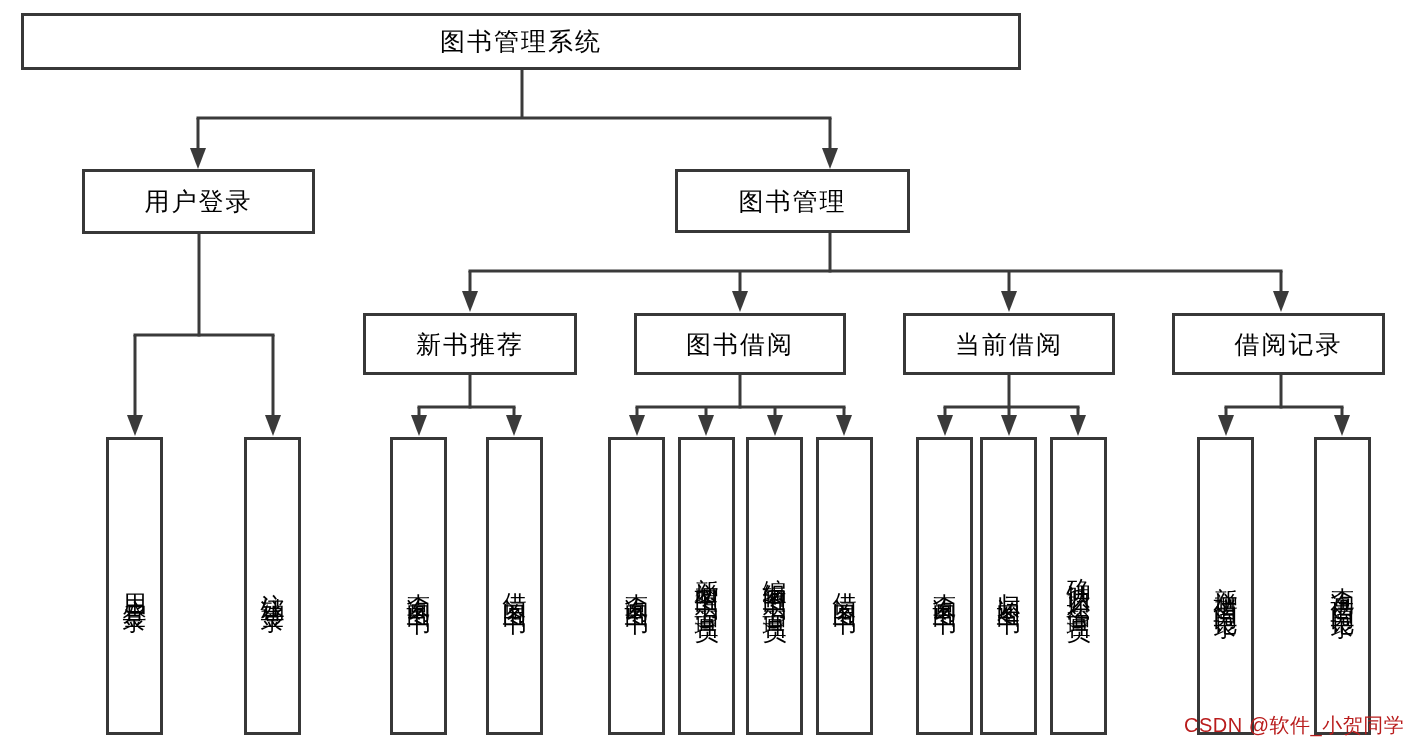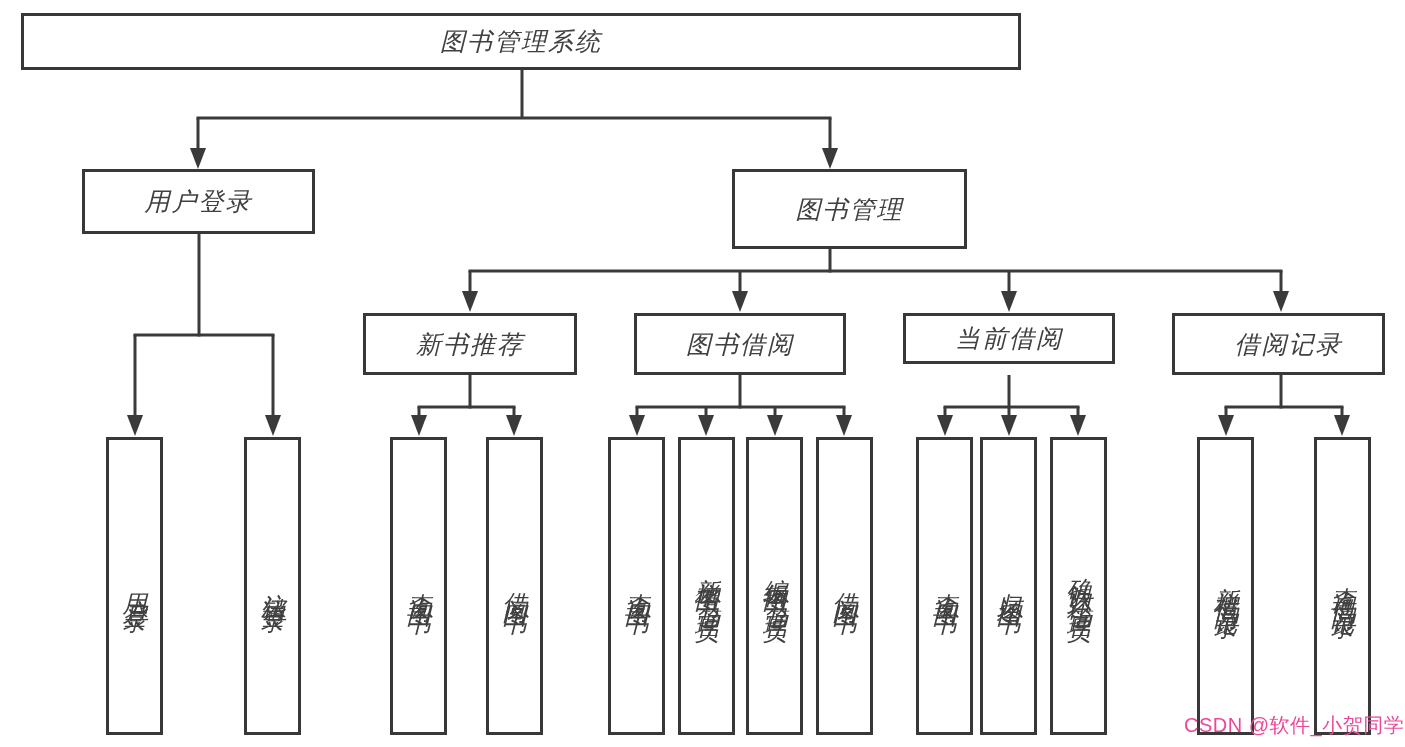--- a/index.html
+++ b/index.html
@@ -4,44 +4,44 @@
 <style>
   html,body{margin:0;padding:0;}
   body{
     width:1405px;height:747px;background:#ffffff;position:relative;overflow:hidden;
     font-family:"Liberation Sans","DejaVu Sans",sans-serif;
   }
   .stage{position:absolute;left:0;top:0;width:1405px;height:747px;}
   .connectors{position:absolute;left:0;top:0;z-index:0;}
   .box{
     position:absolute;background:#ffffff;border:3px solid #383838;box-sizing:border-box;
-    display:flex;align-items:center;justify-content:center;color:#404040;z-index:1;font-style:italic;
+    display:flex;align-items:center;justify-content:center;color:#000000;z-index:1;
   }
   .hbox{font-size:25px;letter-spacing:2px;white-space:nowrap;}
   .vbox{font-size:24px;}
   .vbox .vtext{writing-mode:vertical-lr;text-orientation:mixed;letter-spacing:6px;line-height:1;}
   
   .b-root{left:21px;top:13px;width:1000px;height:57px;}
   
   .b-userlogin{left:82px;top:169px;width:233px;height:65px;}
-  .b-bookmgmt{left:732px;top:169px;width:235px;height:80px;}
+  .b-bookmgmt{left:675px;top:169px;width:235px;height:64px;}
   
   .b-newbook{left:363px;top:313px;width:214px;height:62px;align-items:center;}
   .b-bookborrow{left:634px;top:313px;width:212px;height:62px;}
-  .b-currentborrow{left:903px;top:313px;width:212px;height:51px;}
+  .b-currentborrow{left:903px;top:313px;width:212px;height:62px;}
   .b-records{left:1172px;top:313px;width:213px;height:62px;padding-left:20px;}
   
   .leaf{top:437px;width:57px;height:298px;}
   .lf1{left:106px;}  .lf2{left:244px;}
   .lf3{left:390px;}  .lf4{left:486px;}
   .lf5{left:608px;}  .lf6{left:678px;}  .lf7{left:746px;}  .lf8{left:816px;}
   .lf9{left:916px;}  .lf10{left:980px;} .lf11{left:1050px;}
   .lf12{left:1197px;}.lf13{left:1314px;}
   .watermark{
-    position:absolute;left:1184px;top:712px;z-index:3;color:#ec4899;
+    position:absolute;left:1184px;top:712px;z-index:3;color:#b91c1c;
     font-size:20px;letter-spacing:0.5px;white-space:nowrap;
   }
 </style>
 </head>
 <body>
 
 <div class="stage">
 
   <svg class="connectors" width="1405" height="747" viewBox="0 0 1405 747" xmlns="http://www.w3.org/2000/svg">
     <g stroke="#3a3a3a" stroke-width="3" fill="none">

